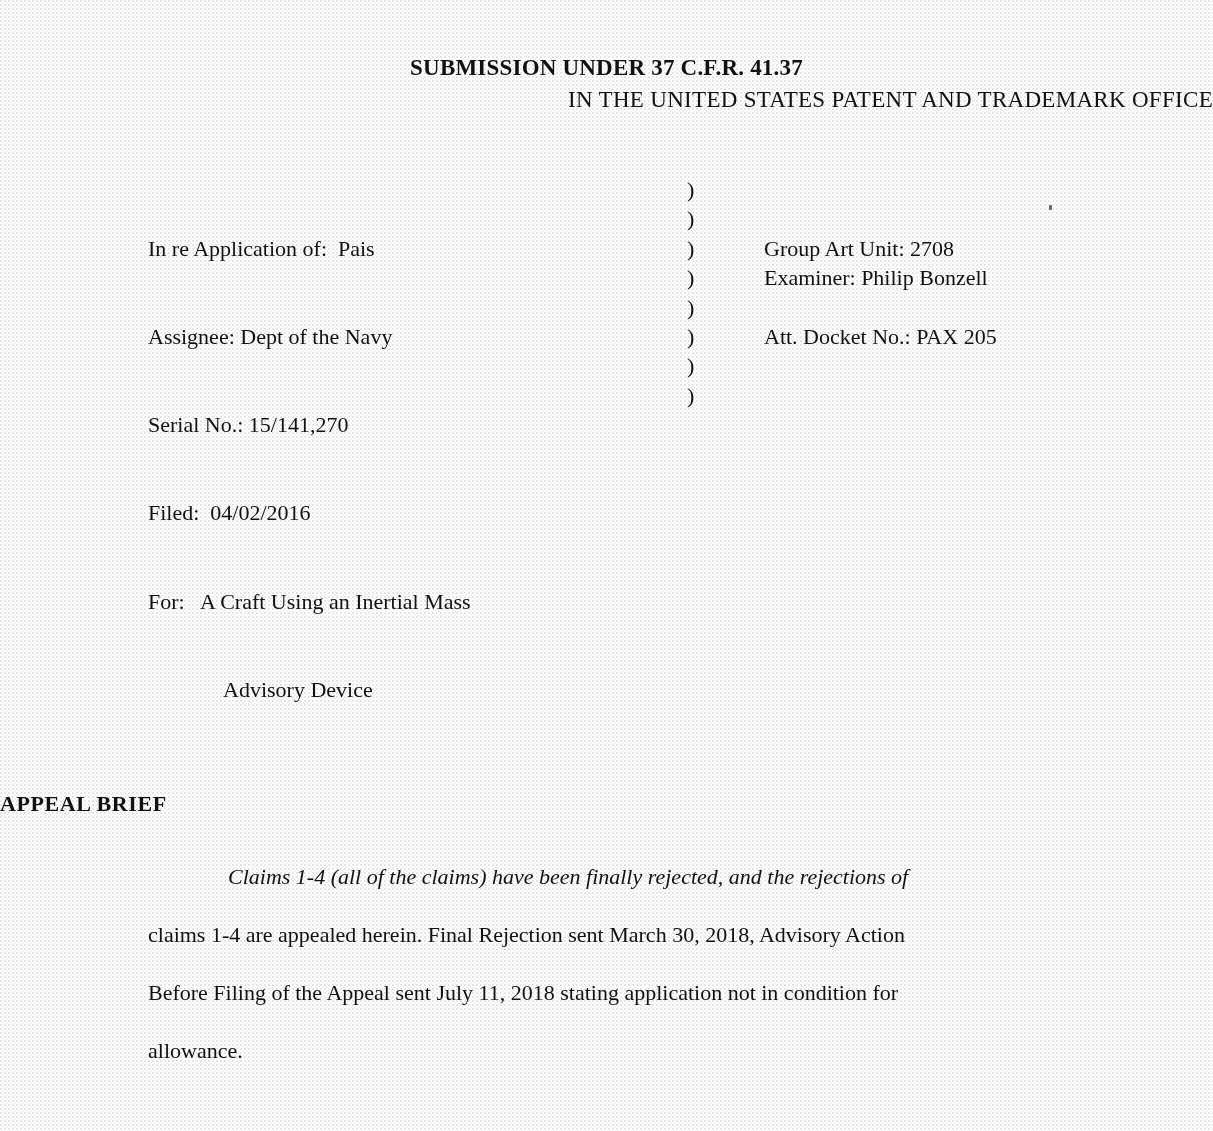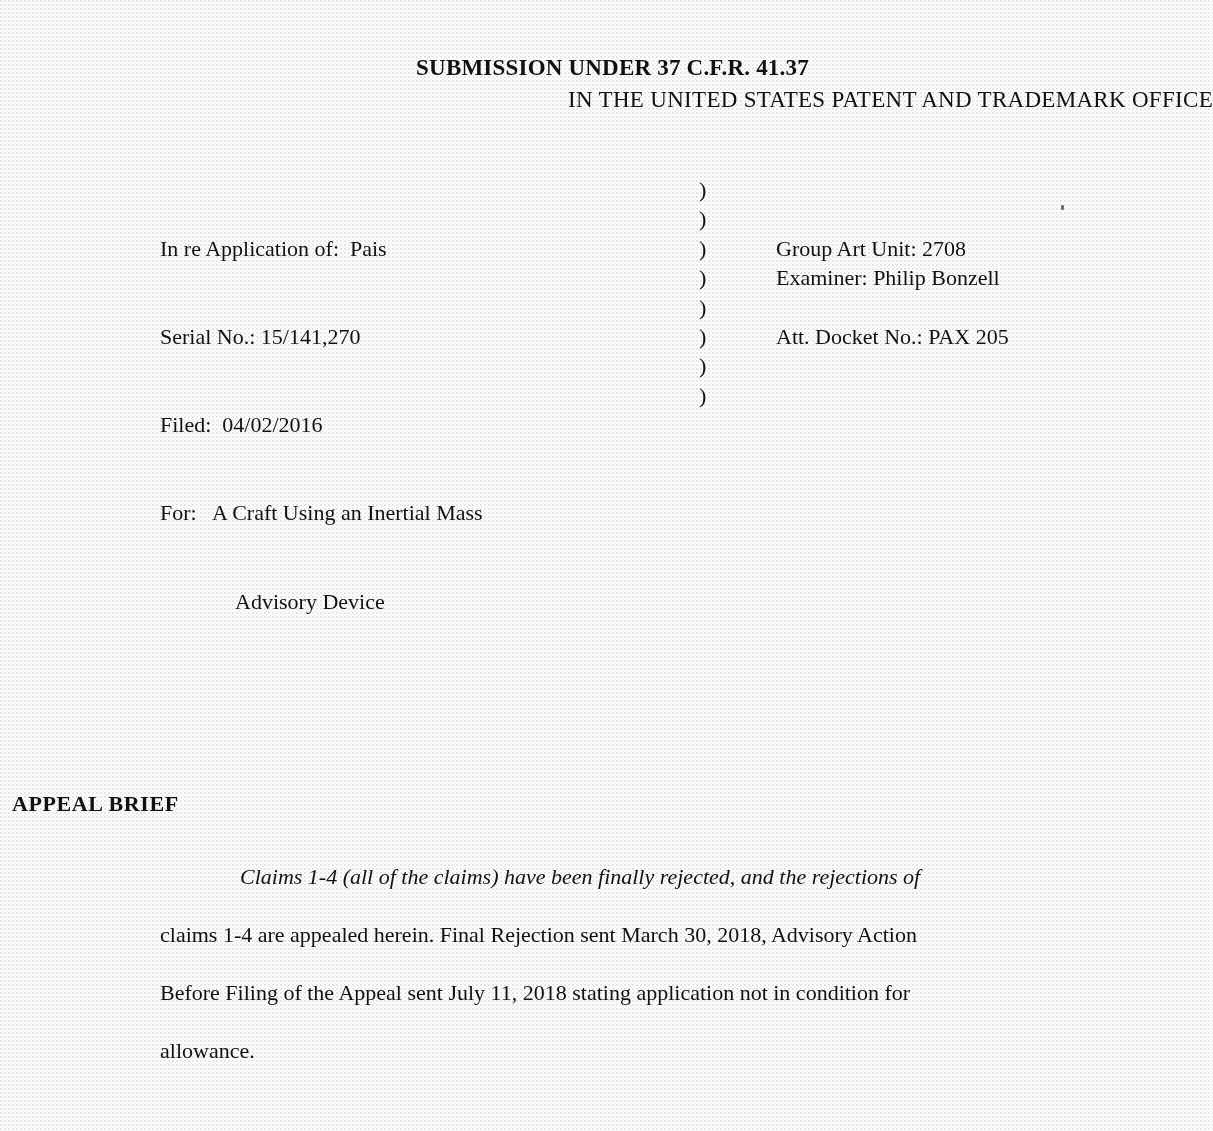--- a/index.html
+++ b/index.html
@@ -18,21 +18,21 @@
     background-image:
       radial-gradient(circle at 1px 1px, rgba(0,0,0,0.16) 0.6px, rgba(0,0,0,0) 0.9px),
       radial-gradient(circle at 1px 1px, rgba(0,0,0,0.09) 0.5px, rgba(0,0,0,0) 0.9px);
     background-size: 4px 4px, 4px 4px;
     background-position: 0 0, 2px 2px;
     font-family: "Liberation Serif", "DejaVu Serif", serif;
     color: #111111;
     overflow: hidden;
   }
 
-  .abs { position: absolute; margin-left: 12px; }
+  .abs { position: absolute; }
 
   
   .title-1 {
     left: 0; right: 0;
     top: 55px;
     text-align: center;
     font-weight: bold;
     font-size: 23px;
     letter-spacing: 0.2px;
   }
@@ -116,20 +116,21 @@
 </head>
 <body>
 
 <div class="page">
 
   <div class="abs title-1">SUBMISSION UNDER 37 C.F.R. 41.37</div>
   <div class="abs title-2">IN THE UNITED STATES PATENT AND TRADEMARK OFFICE</div>
 
   <div class="abs caption-left">
     <span class="ln">In re Application of:  Pais</span>
+    <span class="ln">Assignee: Dept of the Navy</span>
     <span class="ln">Serial No.: 15/141,270</span>
     <span class="ln">Filed:  04/02/2016</span>
     <span class="ln">For:   A Craft Using an Inertial Mass</span>
     <span class="ln-indent">Advisory Device</span>
   </div>
 
   <div class="abs paren-col">
     <span>)</span>
     <span>)</span>
     <span>)</span>

